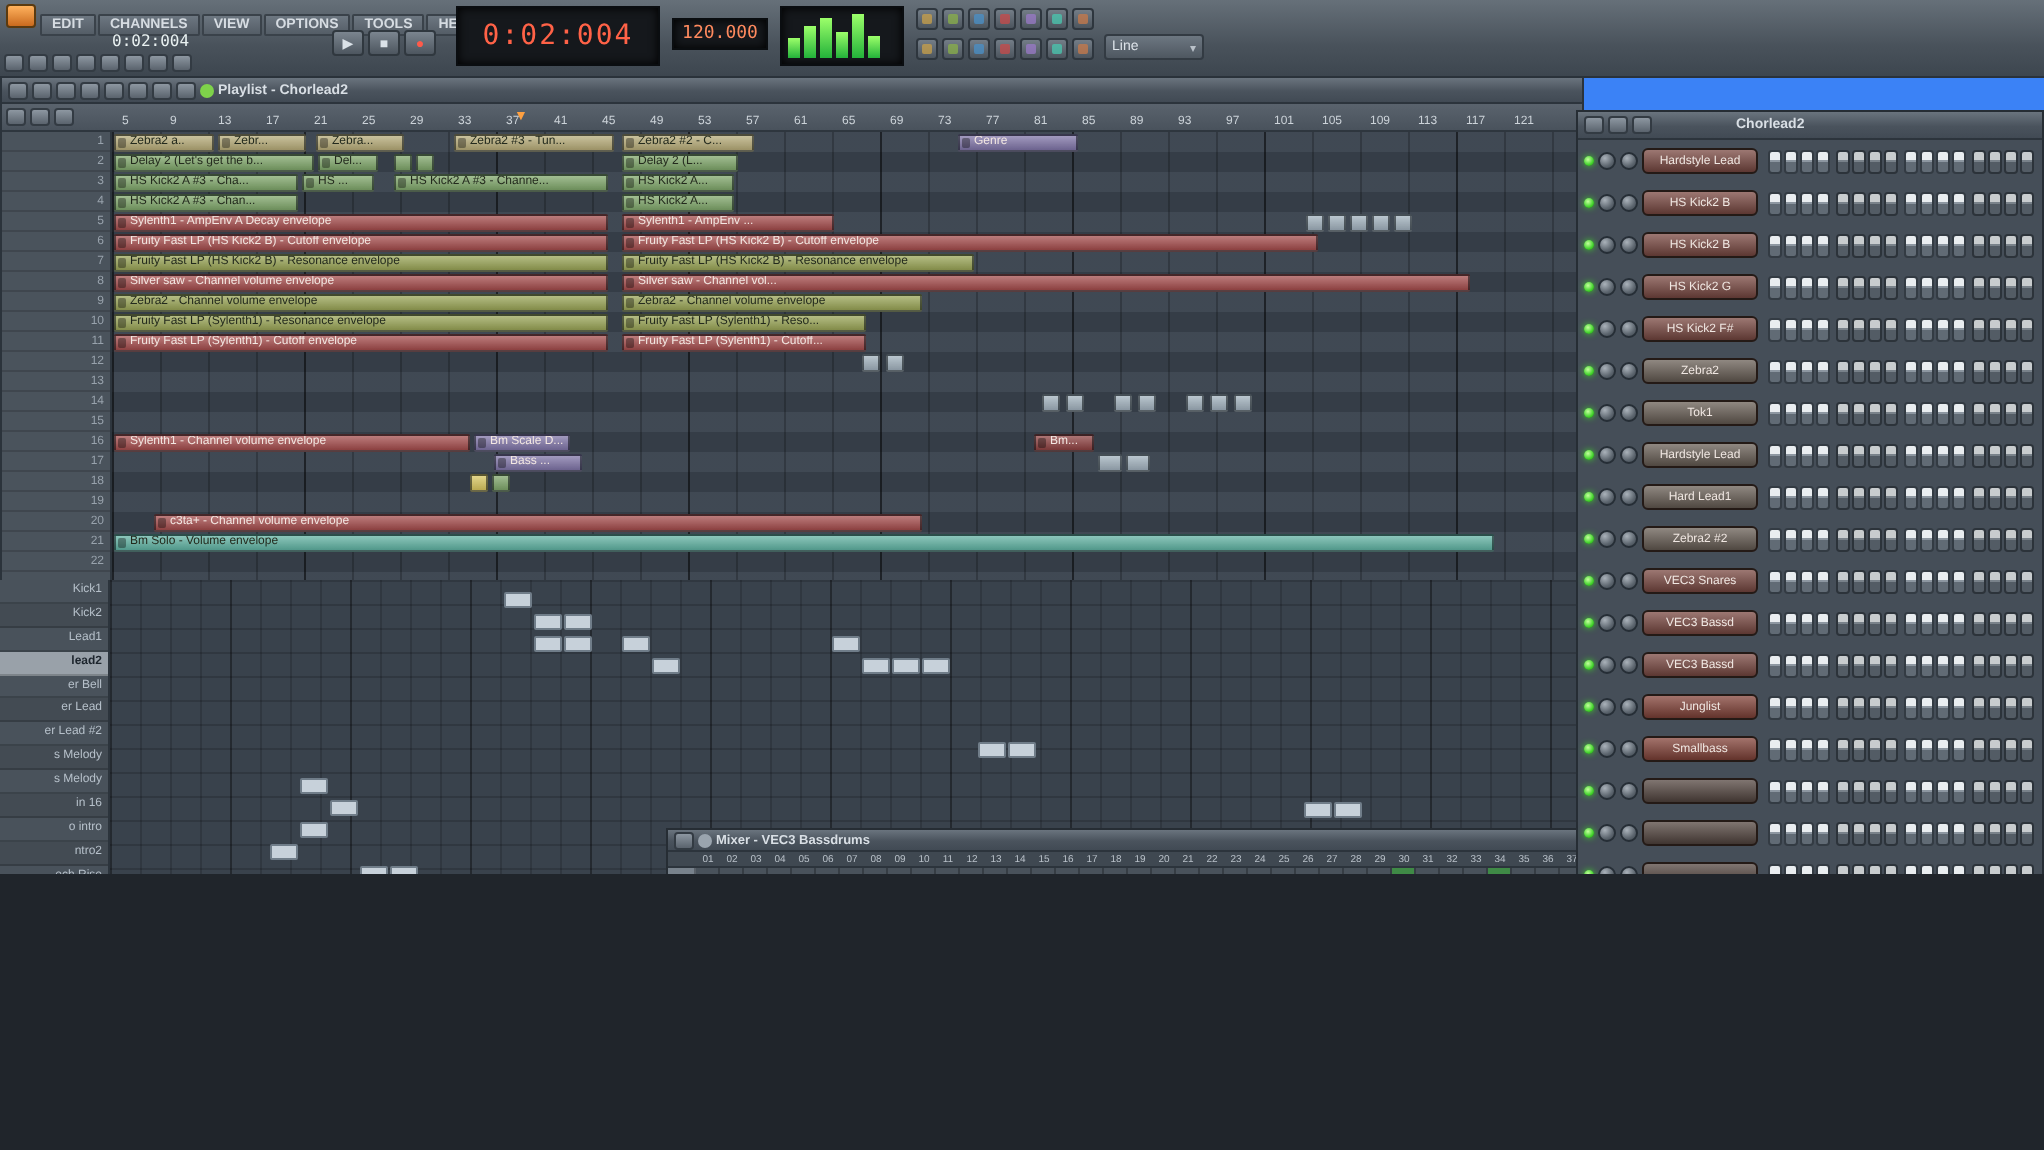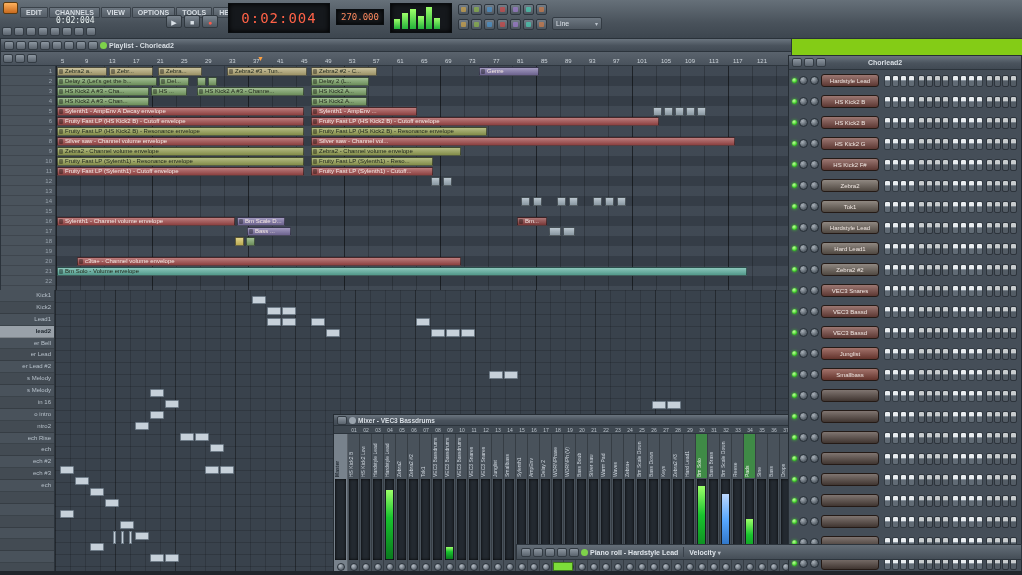--- a/index.html
+++ b/index.html
@@ -1,16 +1,16 @@
 <!DOCTYPE html>
 <html><head>
 <meta charset="utf-8">
 <style>
   html,body{margin:0;padding:0;background:#20252b;}
-  #screen{position:relative;width:1022px;height:571px;overflow:hidden;background:#84cc16;
+  #screen{position:relative;width:1022px;height:437px;overflow:hidden;background:#3b82f6;
           font-family:"Liberation Sans",sans-serif;}
   .abs{position:absolute;}
 
   
   .titlebar{display:flex;align-items:center;gap:2px;padding:0 3px;box-sizing:border-box;
             background:linear-gradient(#6a747e,#4a535d 55%,#414a54);
             border-bottom:1px solid #2c343c;color:#d9dfe5;font-size:7px;font-weight:bold;}
   .tb-ico{width:10px;height:9px;border-radius:2px;flex:none;box-sizing:border-box;
           background:linear-gradient(#8d97a1,#5a636d);border:1px solid #333b43;}
   .dot{width:7px;height:7px;border-radius:50%;flex:none;}
@@ -145,21 +145,21 @@
         <div class="tb-ico"></div>
         <div class="tb-ico"></div>
         <div class="tb-ico"></div>
       </div>
     <div id="transport" class="abs">
       <div class="tbtn">▶</div>
       <div class="tbtn">■</div>
       <div class="tbtn rec">●</div>
     </div>
     <div id="lcd-time" class="abs lcd">0:02:004</div>
-    <div id="lcd-tempo" class="abs lcd">270.000</div>
+    <div id="lcd-tempo" class="abs lcd">120.000</div>
     <div id="cpu" class="abs lcd">
         <div class="cpu-bar" style="height: 10px;"></div>
         <div class="cpu-bar" style="height: 16px;"></div>
         <div class="cpu-bar" style="height: 20px;"></div>
         <div class="cpu-bar" style="height: 13px;"></div>
         <div class="cpu-bar" style="height: 22px;"></div>
         <div class="cpu-bar" style="height: 11px;"></div>
       </div>
     <div id="iconsA" class="abs icorow">
         <div class="mini-ico">

